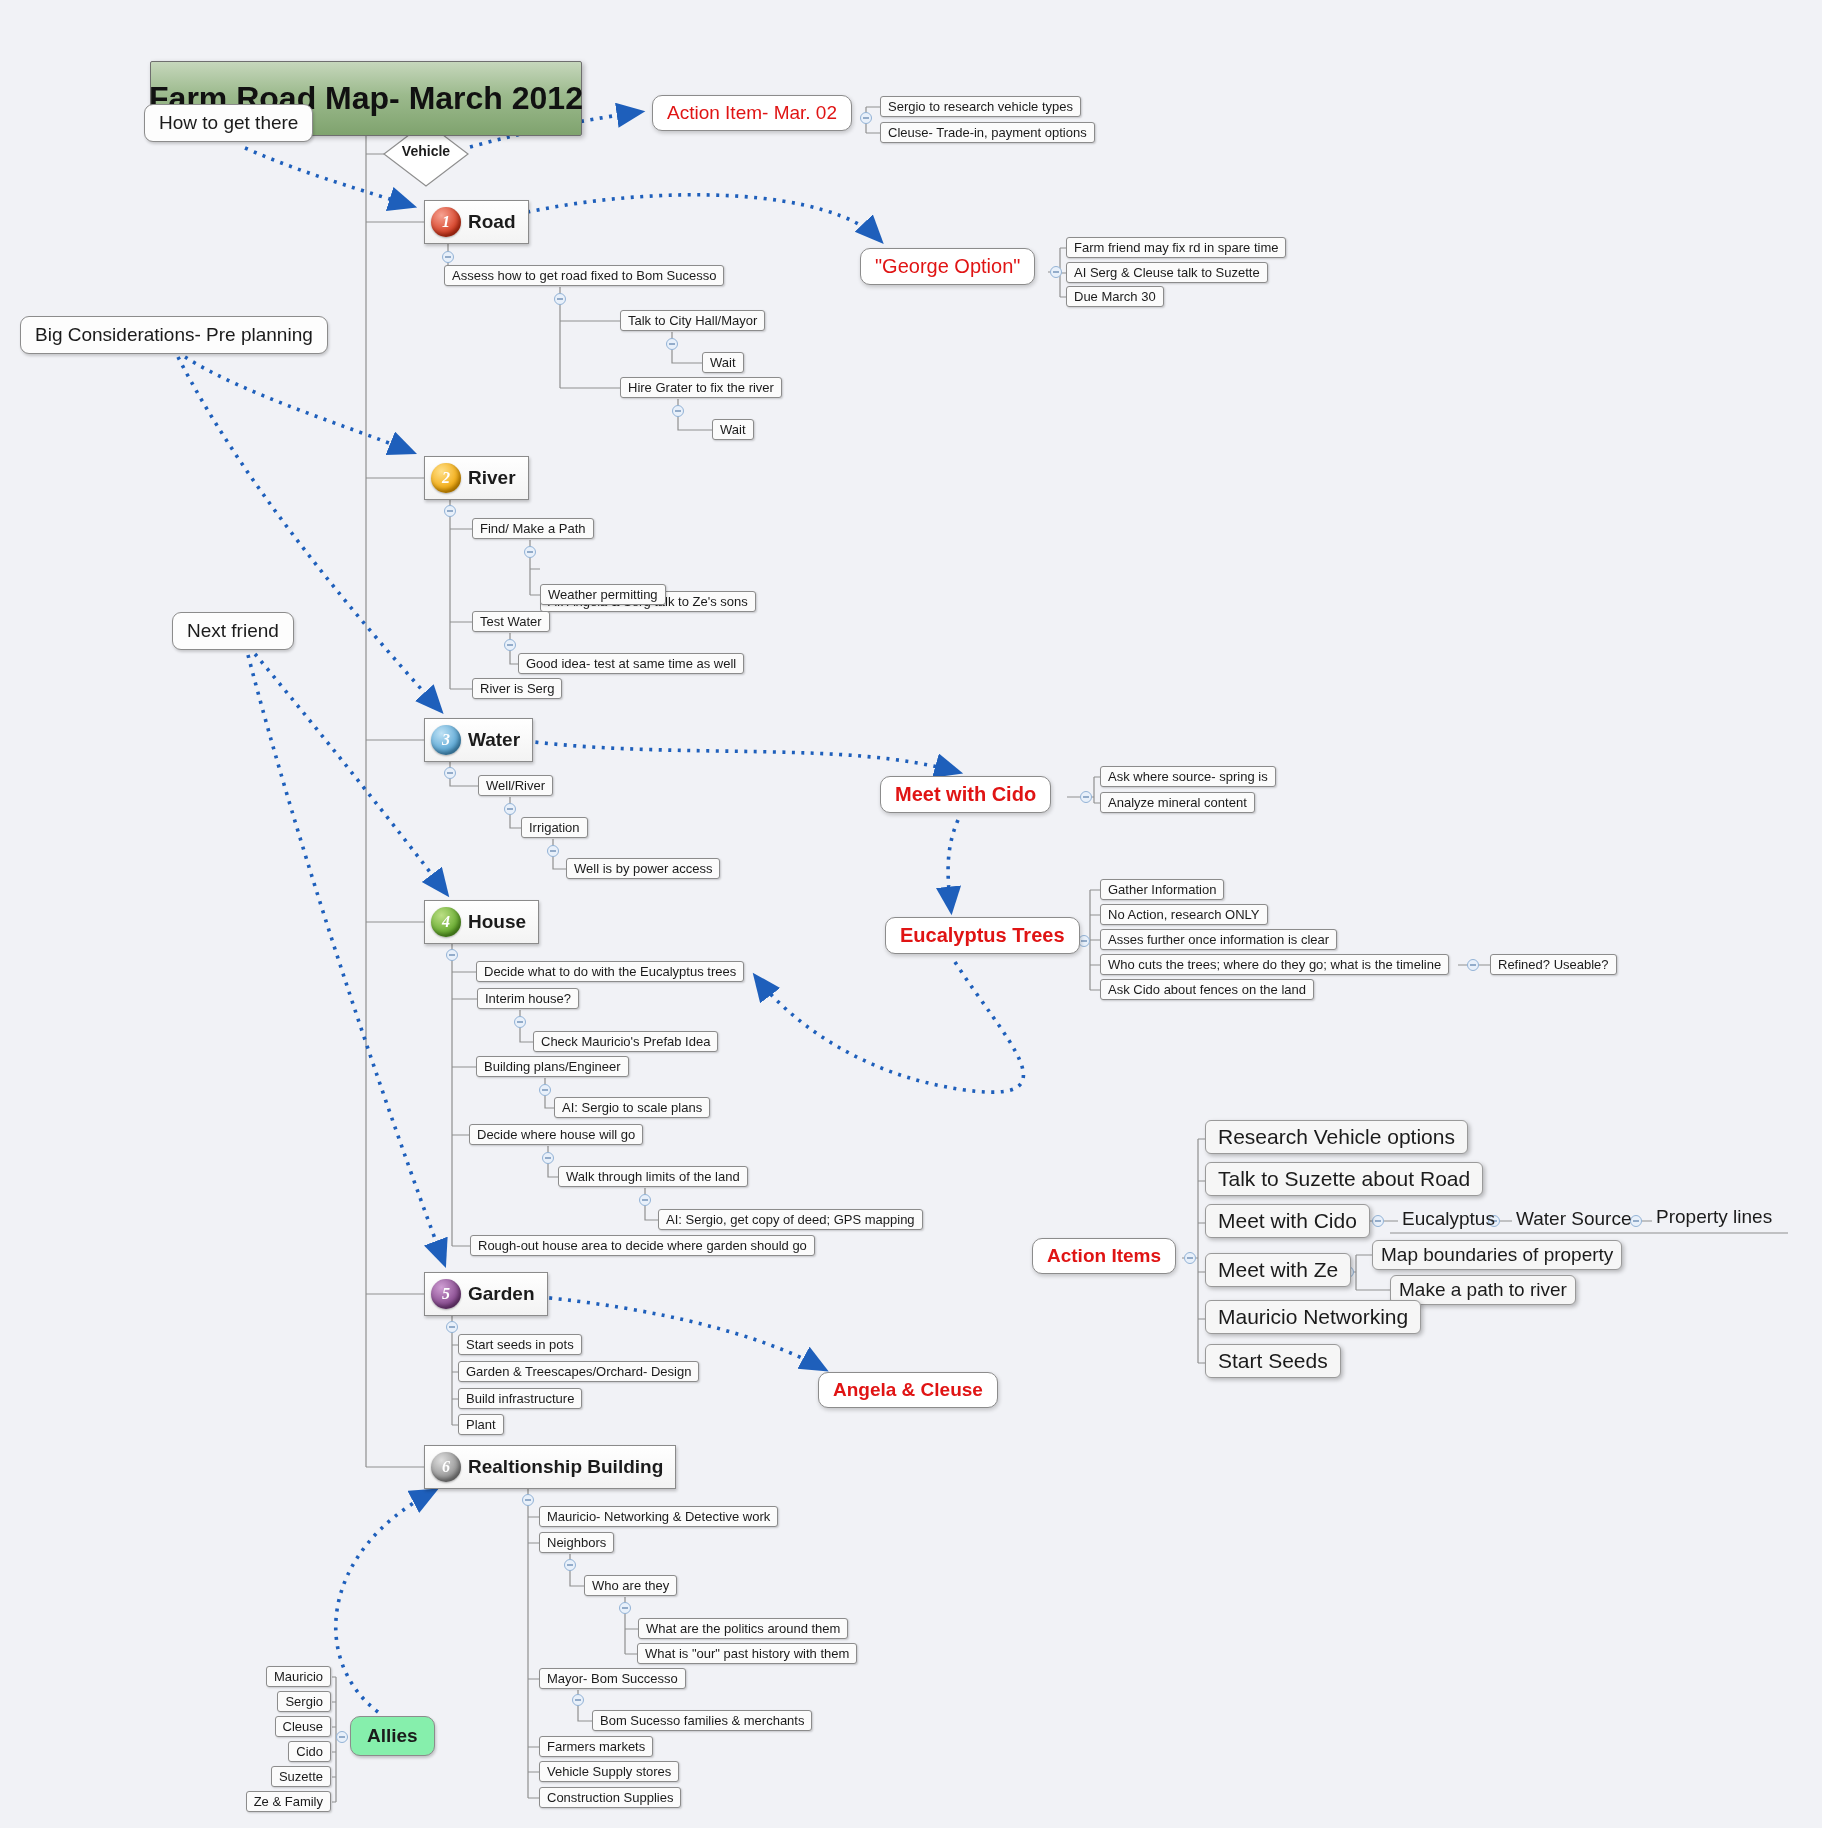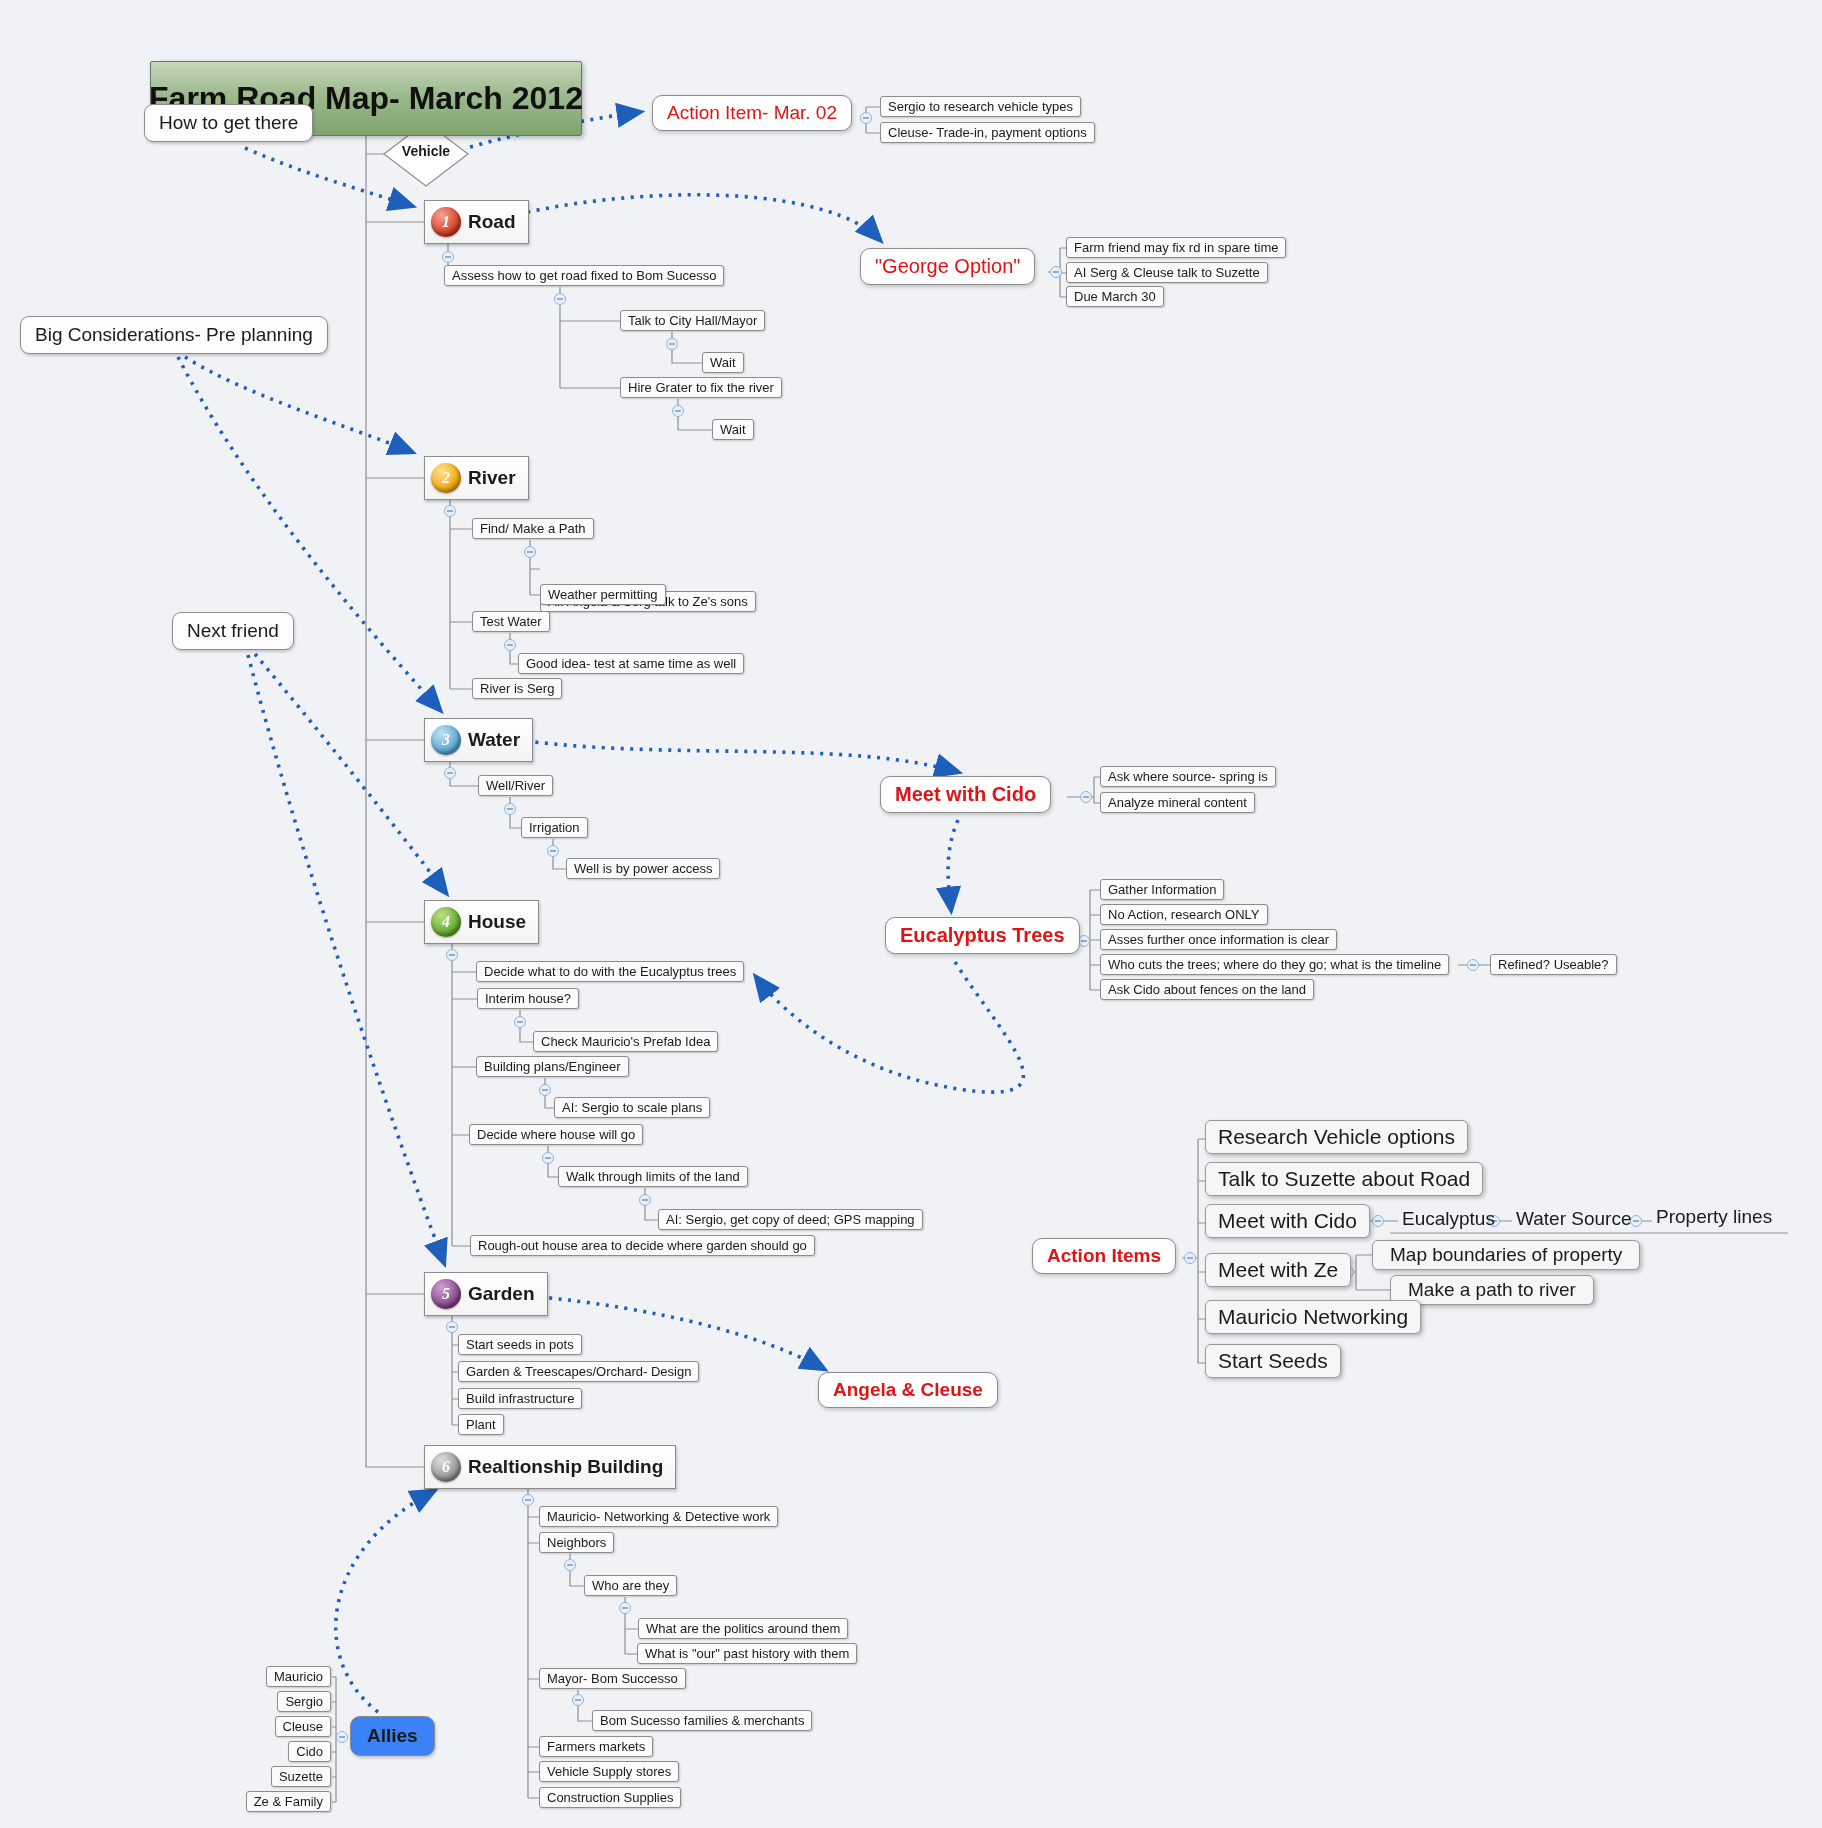--- a/index.html
+++ b/index.html
@@ -58,26 +58,26 @@
     left:384px;top:143px;width:84px;text-align:center;
     font-size:14px;font-weight:bold;background:transparent;
   }
   .action-sub{
     background:#f6f6f6;border:1px solid #9a9a9a;border-radius:6px;
     padding:4px 12px;font-size:21px;
     box-shadow:2px 2px 4px rgba(0,0,0,.25);
   }
   .action-sub2{
     background:#f6f6f6;border:1px solid #9a9a9a;border-radius:6px;
-    padding:3px 17px;font-size:19px;
+    padding:3px 8px;font-size:19px;
     box-shadow:2px 2px 4px rgba(0,0,0,.25);
   }
   .chain-text{font-size:19px;background:transparent;padding:2px 4px;}
   .allies{
-    background:#3b82f6;border:1px solid #8c8c8c;border-radius:10px;
+    background:#86efac;border:1px solid #8c8c8c;border-radius:10px;
     padding:8px 16px;font-size:19px;font-weight:bold;
     box-shadow:1px 2px 3px rgba(0,0,0,.2);
   }
 </style>
 </head>
 <body>
 
 <svg id="wires" width="1822" height="1828" viewBox="0 0 1822 1828">
   <defs>
     <marker id="arr" markerWidth="9" markerHeight="8" refX="6.5" refY="3.5" orient="auto">

